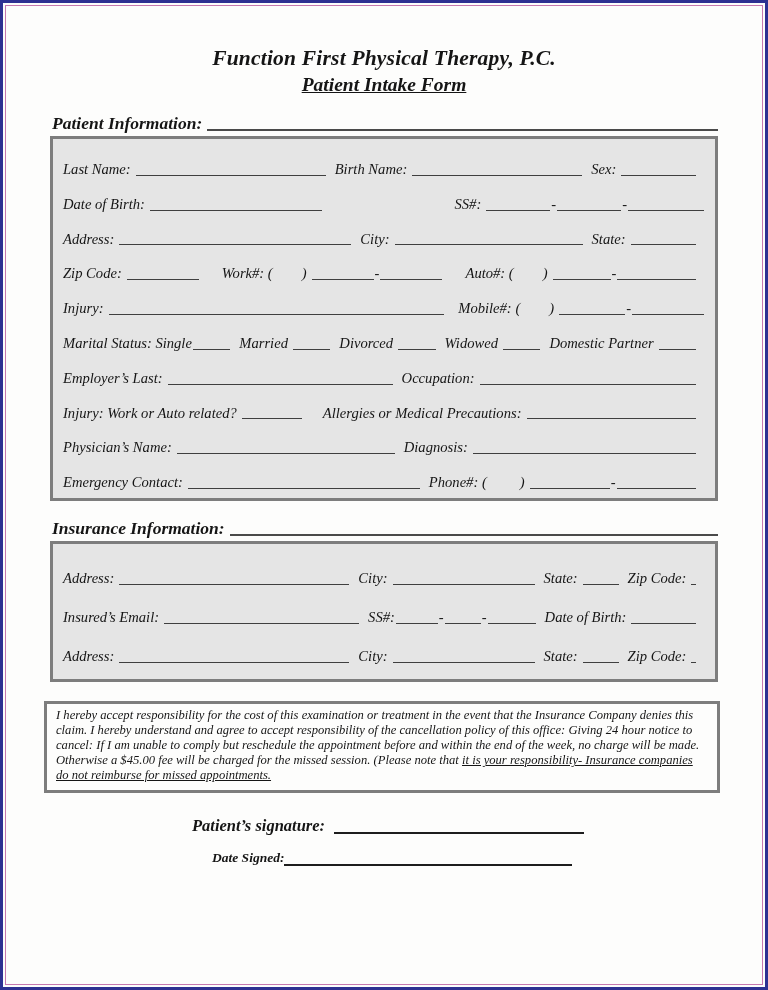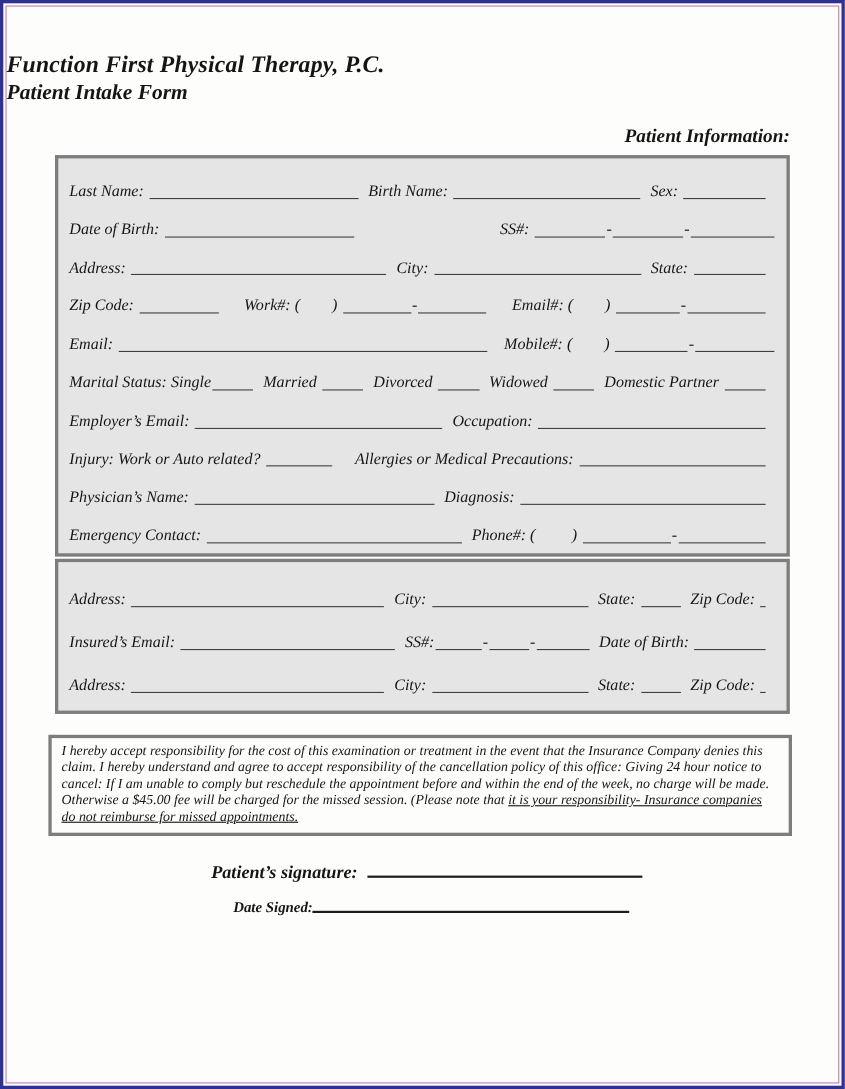--- a/index.html
+++ b/index.html
@@ -14,28 +14,28 @@
   .page{
     width:768px;height:990px;box-sizing:border-box;position:relative;
     background:#fdfdfc;border:3px solid var(--frame-outer);overflow:hidden;
   }
   .inner-frame{position:absolute;inset:2px;border:1px solid var(--frame-inner);pointer-events:none;}
   .content{
     position:absolute;inset:3px;
     font-family:"Liberation Serif", serif;
     font-style:italic;color:var(--text);
   }
-  .titles{padding-top:40px;}
+  .titles{text-align:center;padding-top:40px;}
   .t1{font-size:21.5px;font-weight:bold;letter-spacing:.2px;}
-  .t2{font-size:19.5px;font-weight:bold;margin-top:3px;}
+  .t2{font-size:19.5px;font-weight:bold;text-decoration:underline;margin-top:3px;}
 
   .section-heading{
     display:flex;align-items:flex-end;
     margin:17px 44px 0 46px;
-    font-weight:bold;font-size:17.5px;flex-direction:column;
+    font-weight:bold;font-size:17.5px;
   }
   .heading-rule{flex:1;border-bottom:2px solid #4a4a4a;margin:0 0 3px 5px;height:0;}
 
   .fieldbox{
     border:3px solid var(--box-border);
     margin:2px 44px 0;
     padding:4px 10px 7px;
     display:flex;flex-direction:column;
     background:#e5e5e5;
   }
@@ -53,24 +53,24 @@
   .fspace{flex:0 0 auto;height:1px;}
 
   .disclaimer{
     border:3px solid var(--box-border);
     margin:19px 42px 0 38px;
     padding:4px 9px 6px;
     font-size:12.6px;line-height:1.2;
   }
   .disclaimer .ul{text-decoration:underline;}
 
-  .sig-row{display:flex;margin:24px 0 16px 186px;}
+  .sig-row{display:flex;align-items:flex-end;margin:24px 0 16px 186px;}
   .sig-label{font-weight:bold;font-size:16.5px;margin-right:9px;line-height:1.1;}
   .sig-line{width:250px;border-bottom:2px solid #1d1d1d;height:12px;margin-bottom:1px;}
-  .date-row{display:flex;align-items:flex-start;margin:14px 0 0 206px;}
+  .date-row{display:flex;align-items:flex-end;margin:14px 0 0 206px;}
   .date-label{font-weight:bold;font-size:13.5px;line-height:1.1;}
   .date-line{width:288px;border-bottom:2px solid #1d1d1d;height:10px;}
 </style>
 </head>
 <body>
 
 <div class="page">
   <div class="inner-frame"></div>
   <div class="content">
 
@@ -115,29 +115,29 @@
           <span class="flabel">Zip Code:</span>
           <span class="fline" style="width: 72px;"></span>
           <span class="fspace" style="width: 14px;"></span>
           <span class="flabel">Work#: (</span>
           <span class="fspace" style="width: 24px;"></span>
           <span class="flabel">)</span>
           <span class="fline t" style="width: 62px;"></span>
           <span class="flabel t">-</span>
           <span class="fline" style="width: 62px;"></span>
           <span class="fspace" style="width: 14px;"></span>
-          <span class="flabel">Email#: (</span>
+          <span class="flabel">Auto#: (</span>
           <span class="fspace" style="width: 24px;"></span>
           <span class="flabel">)</span>
           <span class="fline t" style="width: 58px;"></span>
           <span class="flabel t">-</span>
           <span class="fline grow"></span>
         </div>
         <div class="frow">
-          <span class="flabel">Email:</span>
+          <span class="flabel">Injury:</span>
           <span class="fline" style="width: 335px;"></span>
           <span class="fspace grow"></span>
           <span class="flabel">Mobile#: (</span>
           <span class="fspace" style="width: 24px;"></span>
           <span class="flabel">)</span>
           <span class="fline t" style="width: 66px;"></span>
           <span class="flabel t">-</span>
           <span class="fline t" style="width: 72px;"></span>
         </div>
         <div class="frow">
@@ -146,21 +146,21 @@
           <span class="flabel">Married</span>
           <span class="fline grow"></span>
           <span class="flabel">Divorced</span>
           <span class="fline grow"></span>
           <span class="flabel">Widowed</span>
           <span class="fline grow"></span>
           <span class="flabel">Domestic Partner</span>
           <span class="fline grow"></span>
         </div>
         <div class="frow">
-          <span class="flabel">Employer’s Email:</span>
+          <span class="flabel">Employer’s Last:</span>
           <span class="fline" style="width: 225px;"></span>
           <span class="flabel">Occupation:</span>
           <span class="fline grow"></span>
         </div>
         <div class="frow">
           <span class="flabel">Injury: Work or Auto related?</span>
           <span class="fline" style="width: 60px;"></span>
           <span class="fspace" style="width: 12px;"></span>
           <span class="flabel">Allergies or Medical Precautions:</span>
           <span class="fline grow"></span>
@@ -176,20 +176,24 @@
           <span class="fline" style="width: 232px;"></span>
           <span class="flabel">Phone#: (</span>
           <span class="fspace" style="width: 28px;"></span>
           <span class="flabel">)</span>
           <span class="fline t" style="width: 80px;"></span>
           <span class="flabel t">-</span>
           <span class="fline grow"></span>
         </div>
       </div>
 
+    <div class="section-heading">
+      <span>Insurance Information:</span>
+      <span class="heading-rule"></span>
+    </div>
     <div class="fieldbox ins">
         <div class="frow">
           <span class="flabel">Address:</span>
           <span class="fline" style="width: 230px;"></span>
           <span class="flabel">City:</span>
           <span class="fline" style="width: 142px;"></span>
           <span class="flabel">State:</span>
           <span class="fline" style="width: 36px;"></span>
           <span class="flabel">Zip Code:</span>
           <span class="fline grow"></span>

